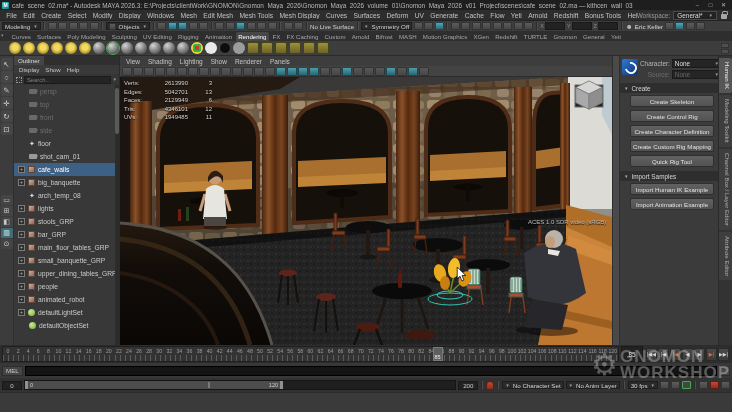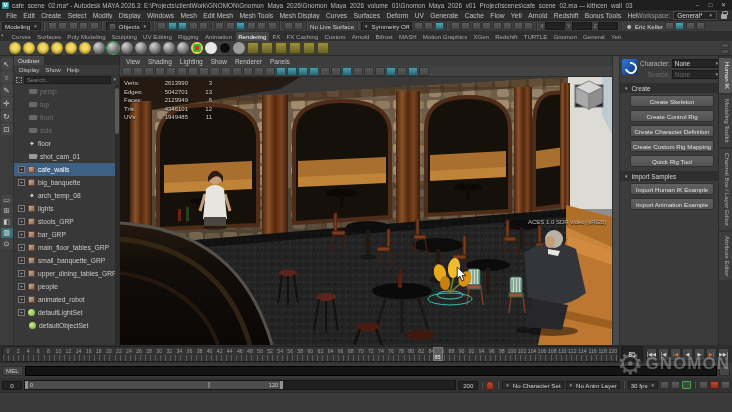--- a/index.html
+++ b/index.html
@@ -939,15 +939,15 @@
     <span class="sep"></span>
     <span class="sicon"></span>
     <span class="sicon rec"></span>
     <span class="sicon"></span>
   </div>
 
   <div class="helpline"></div>
 
   <div class="watermark">
     <span class="wm-gear">⚙</span>
-    <span class="wm-text"><span>GNOMON</span><br></span>
+    <span class="wm-text"><span>GNOMON</span><br><span>WORKSHOP</span></span>
   </div>
 </div>
 
 </body></html>

